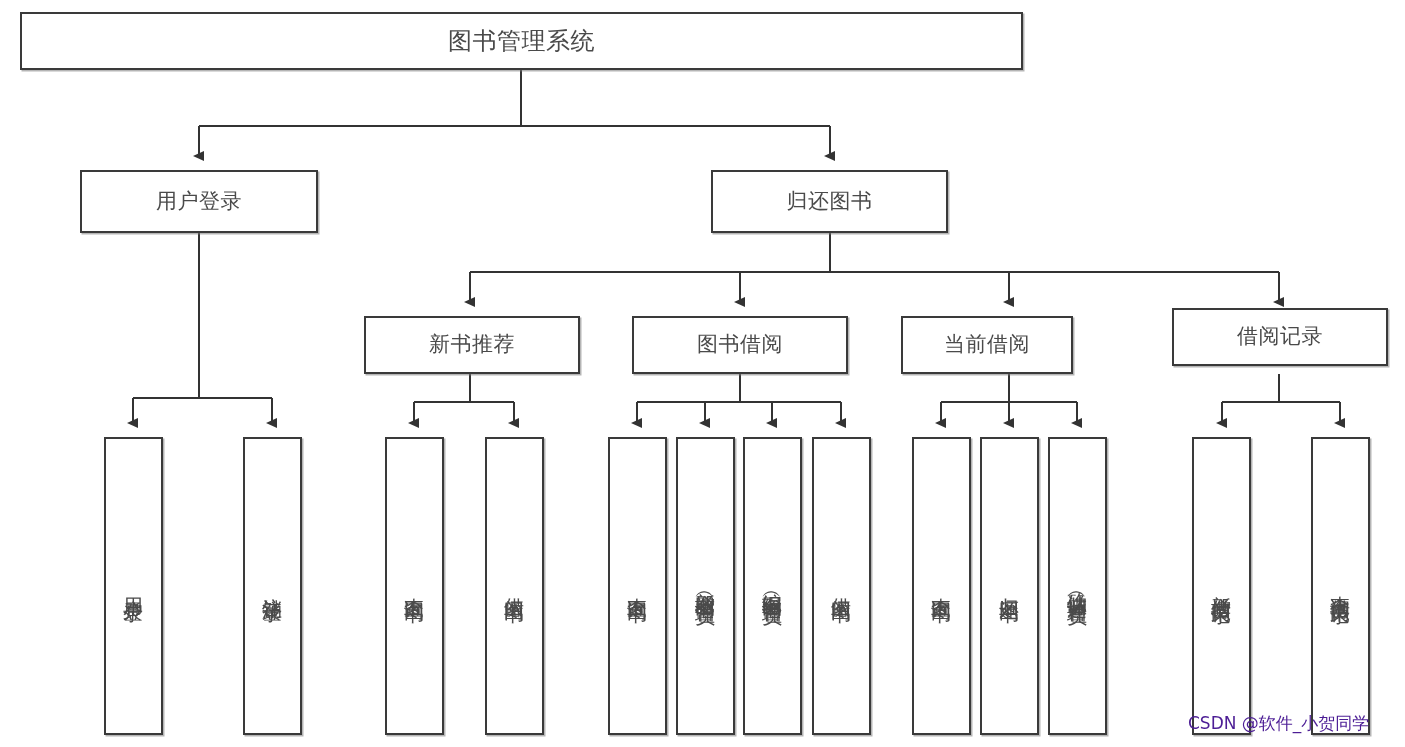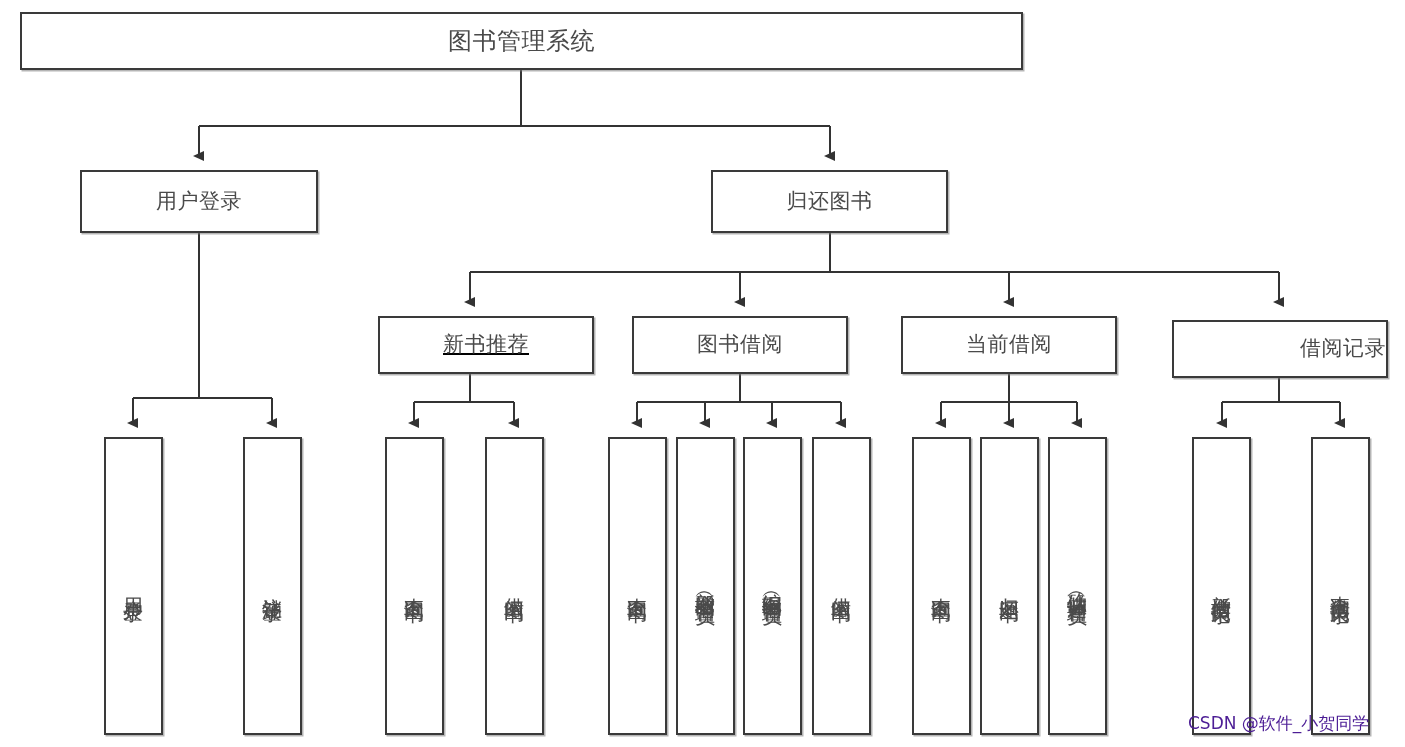--- a/index.html
+++ b/index.html
@@ -126,30 +126,30 @@
     <span class="node-label">图书管理系统</span>
   </div>
 
   <div class="node" style="left:80px; top:170px; width:238px; height:63px;">
     <span class="node-label">用户登录</span>
   </div>
   <div class="node" style="left:711px; top:170px; width:237px; height:63px;">
     <span class="node-label">归还图书</span>
   </div>
 
-  <div class="node" style="left:378px; top:316px; width:216px; height:58px;text-decoration:underline;">
+  <div class="node" style="left:364px; top:316px; width:216px; height:58px;">
     <span class="node-label">新书推荐</span>
   </div>
   <div class="node" style="left:632px; top:316px; width:216px; height:58px;">
     <span class="node-label">图书借阅</span>
   </div>
-  <div class="node" style="left:901px; top:316px; width:216px; height:58px;">
+  <div class="node" style="left:901px; top:316px; width:172px; height:58px;">
     <span class="node-label">当前借阅</span>
   </div>
-  <div class="node" style="left:1172px; top:320px; width:216px; height:58px;justify-content:flex-end;">
+  <div class="node" style="left:1172px; top:308px; width:216px; height:58px;">
     <span class="node-label">借阅记录</span>
   </div>
 
   <div class="node vertical" style="left:104px; top:437px; width:59px; height:298px;">
     <span class="node-label">用户登录</span>
   </div>
   <div class="node vertical" style="left:243px; top:437px; width:59px; height:298px;">
     <span class="node-label">注销登录</span>
   </div>
 

